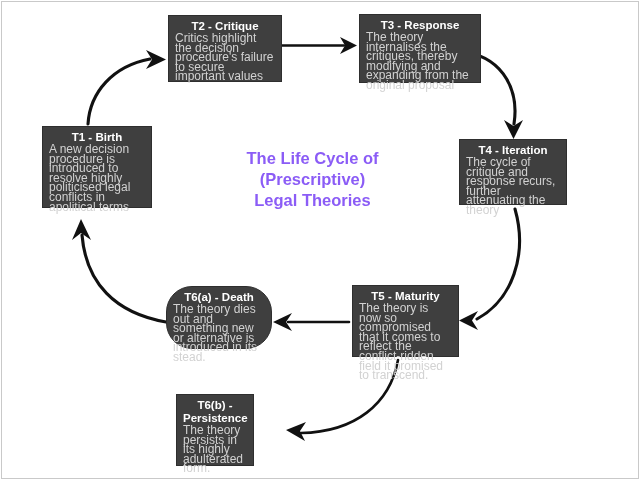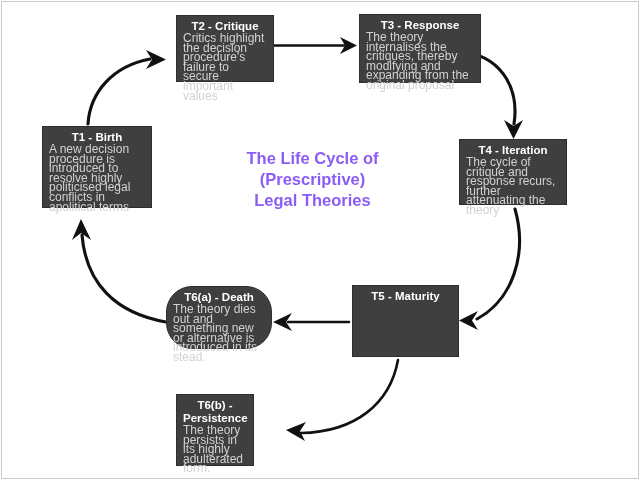--- a/index.html
+++ b/index.html
@@ -65,21 +65,21 @@
     text-align: center;
     color: #8b5cf6;
     font-weight: bold;
     font-size: 16.5px;
     line-height: 21px;
   }
   #title-block span { display: block; }
 
   
   #node-t1 { left: 42px;  top: 126px; width: 110px; height: 82px; }
-  #node-t2 { left: 168px; top: 15px;  width: 98px;  height: 67px; margin-left: 8px; }
+  #node-t2 { left: 168px; top: 15px;  width: 114px;  height: 67px; }
   #node-t3 { left: 359px; top: 14px;  width: 122px; height: 69px; }
   #node-t4 { left: 459px; top: 139px; width: 108px; height: 66px; }
   #node-t5 { left: 352px; top: 285px; width: 107px; height: 72px; }
   #node-t6a{ left: 166px; top: 286px; width: 106px; height: 63px; border-radius: 26px; }
   #node-t6b{ left: 176px; top: 394px; width: 78px;  height: 72px; }
 </style>
 </head>
 <body>
 
 <div id="stage">
@@ -145,20 +145,21 @@
     <span class="body">The theory internalises the critiques, thereby modifying and expanding from the original proposal</span>
   </div>
 
   <div class="node" id="node-t4">
     <span class="title">T4 - Iteration</span>
     <span class="body">The cycle of critique and response recurs, further attenuating the theory</span>
   </div>
 
   <div class="node" id="node-t5">
     <span class="title">T5 - Maturity</span>
+    <span class="body">The theory is now so compromised that it comes to reflect the conflict-ridden field it promised to transcend.</span>
   </div>
 
   <div class="node" id="node-t6a">
     <span class="title">T6(a) - Death</span>
     <span class="body">The theory dies out and something new or alternative is introduced in its stead.</span>
   </div>
 
   <div class="node" id="node-t6b">
     <span class="title">T6(b) - Persistence</span>
     <span class="body">The theory persists in its highly adulterated form.</span>

